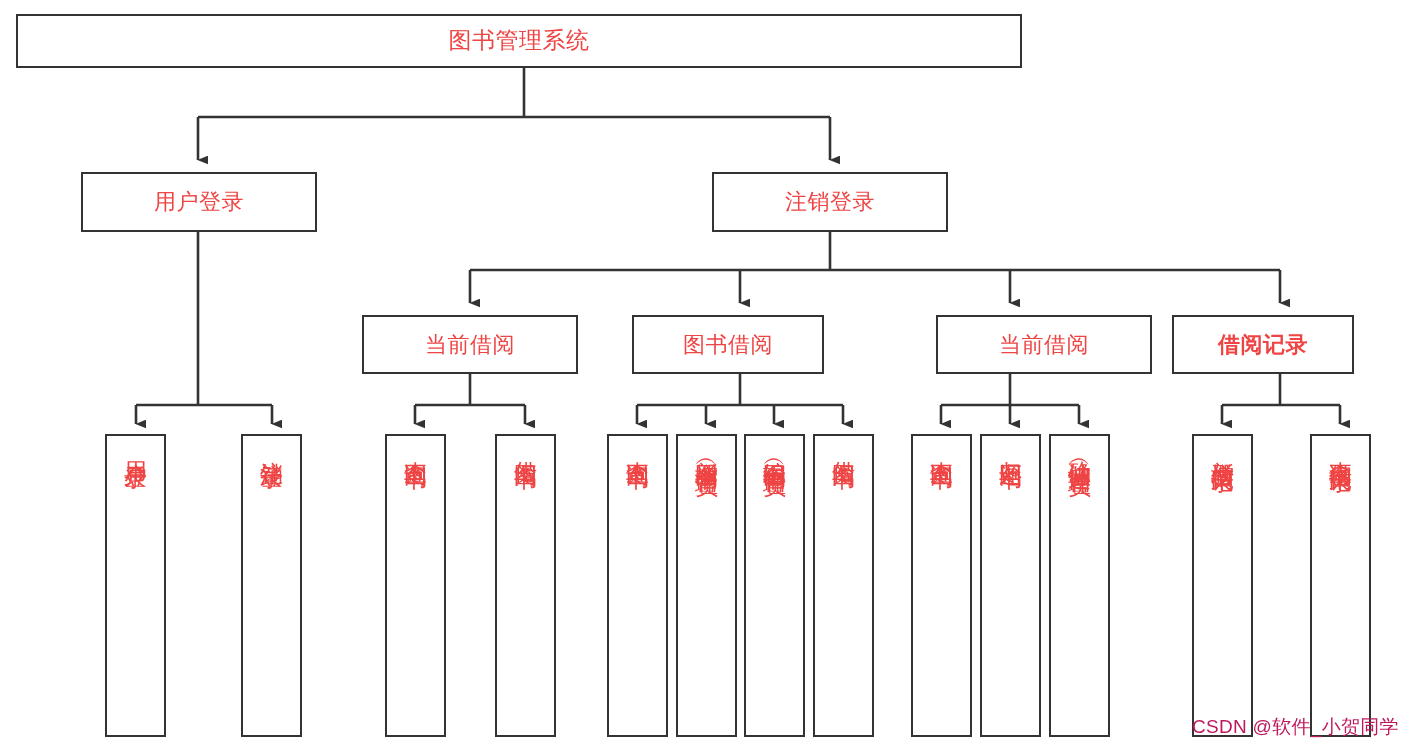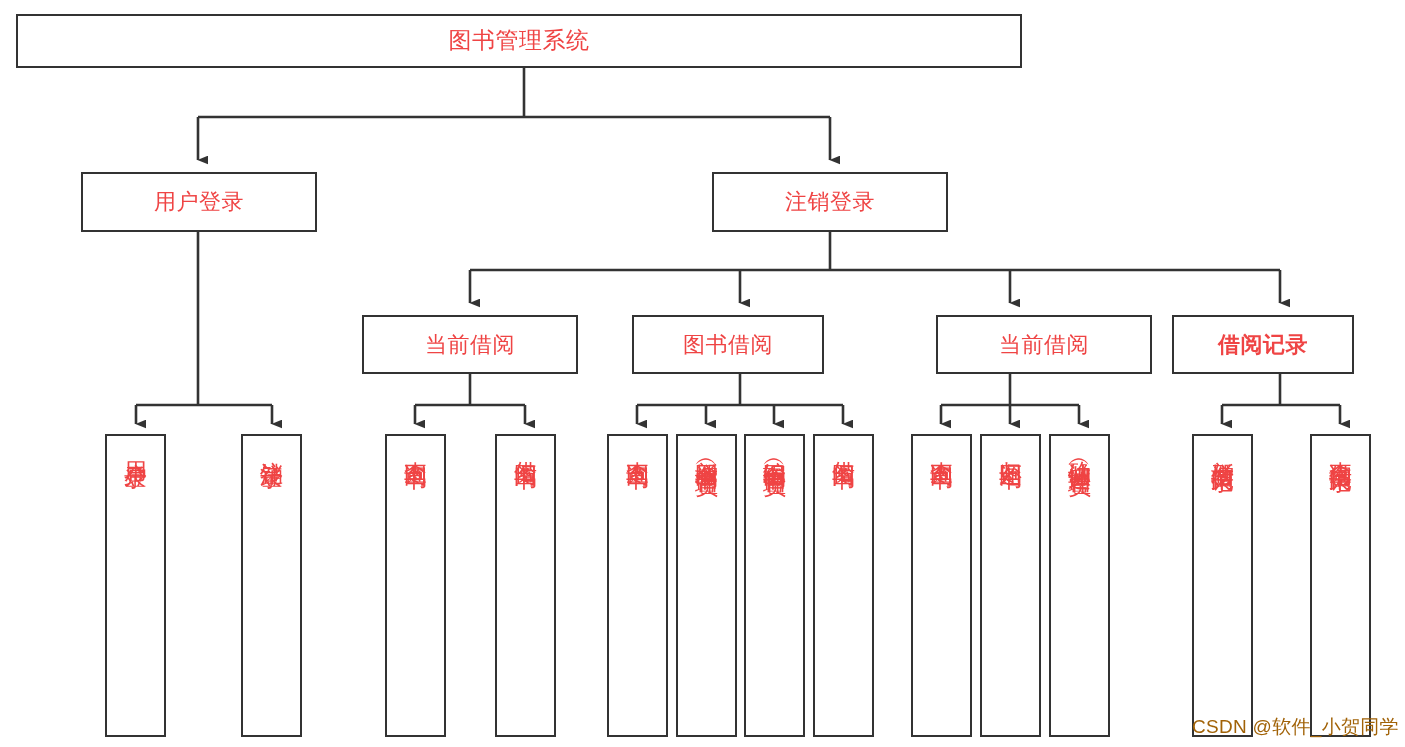--- a/index.html
+++ b/index.html
@@ -64,21 +64,21 @@
     font-size: 23px;
     line-height: 1.08;
     letter-spacing: 2px;
     white-space: nowrap;
   }
   .watermark {
     position: absolute;
     left: 1192px;
     top: 714px;
     font-size: 19px;
-    color: #a16207;
+    color: #be185d;
     white-space: nowrap;
     font-family: "Liberation Sans", "DejaVu Sans", sans-serif;
     letter-spacing: 0.3px;
   }
 </style>
 </head>
 <body>
 
 <div id="diagram-root">
 

